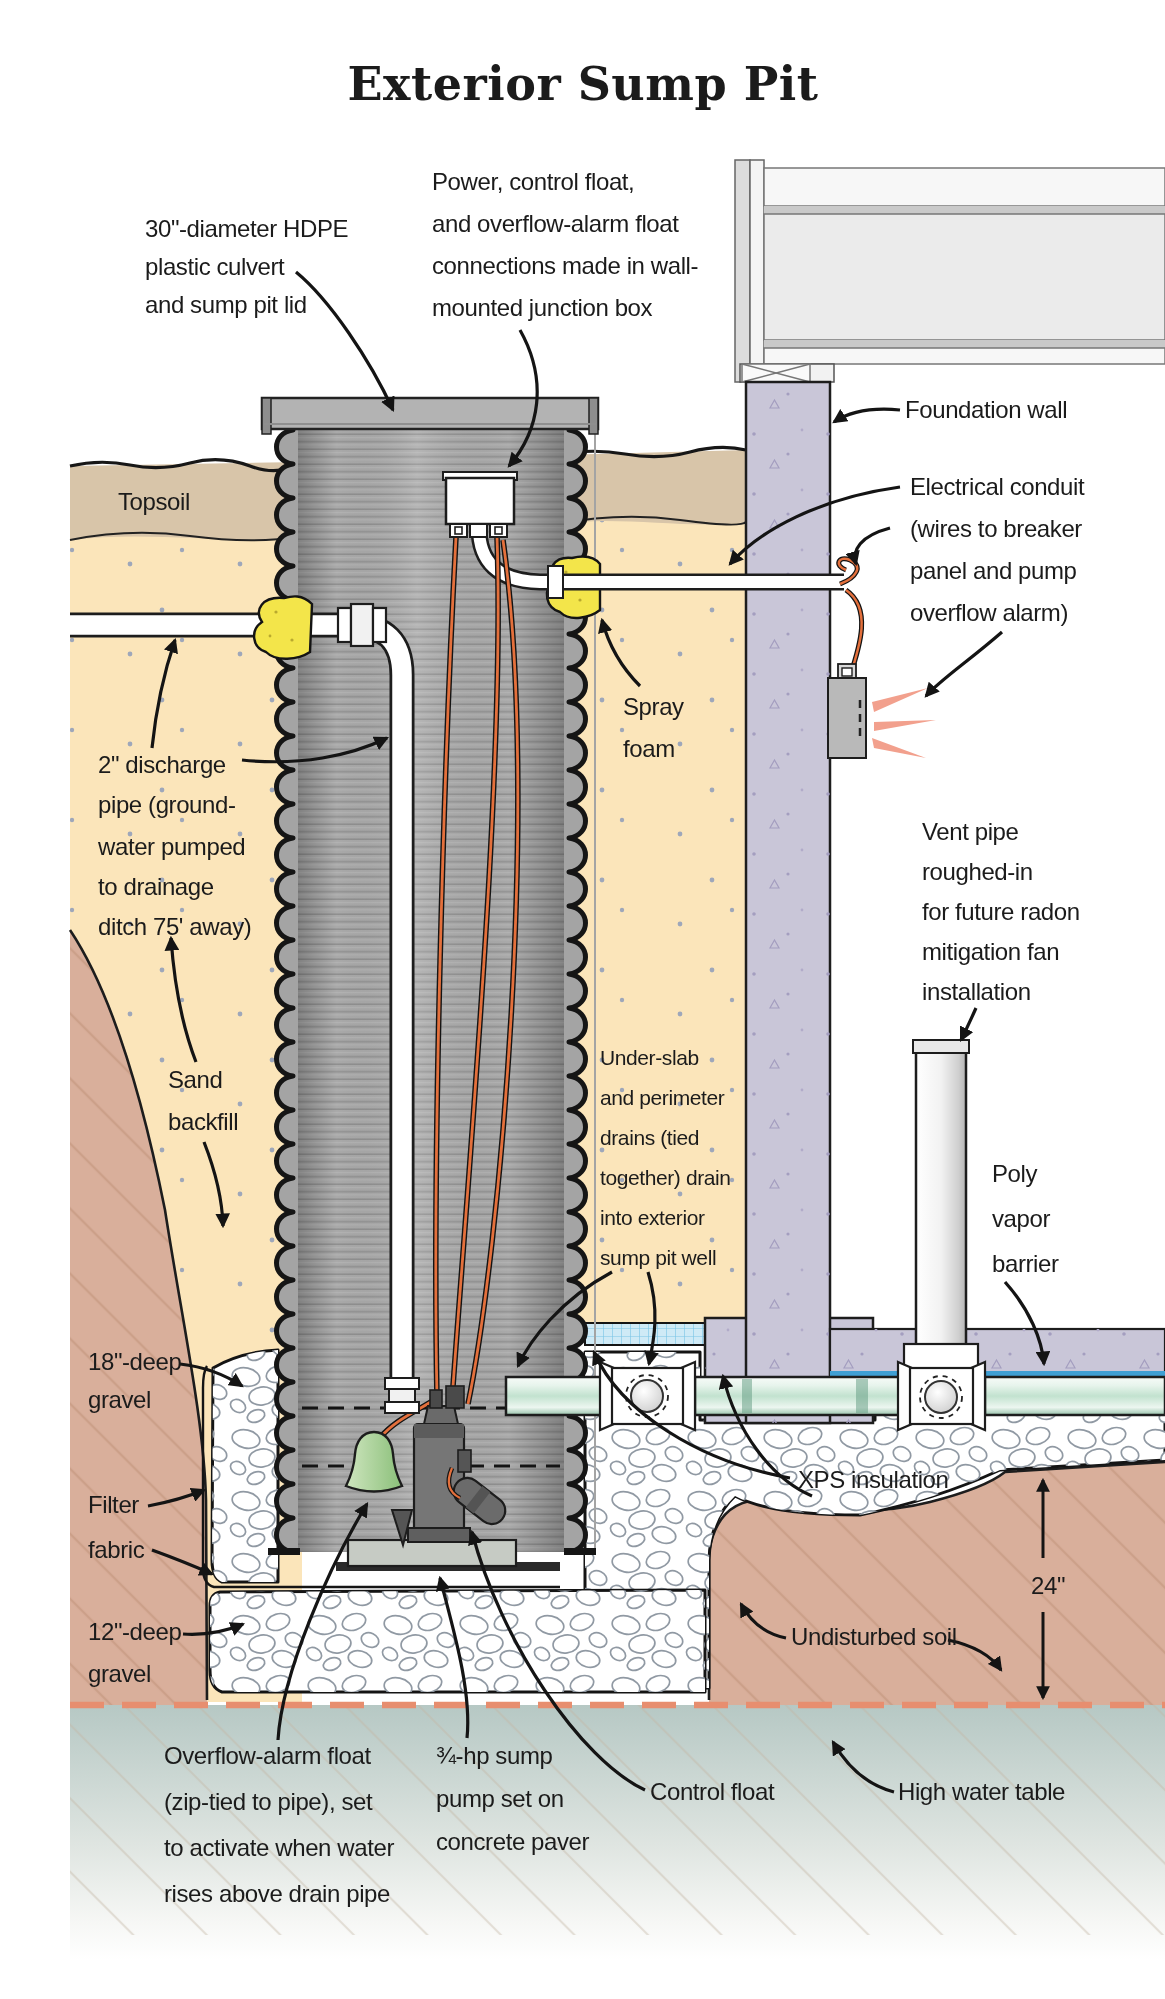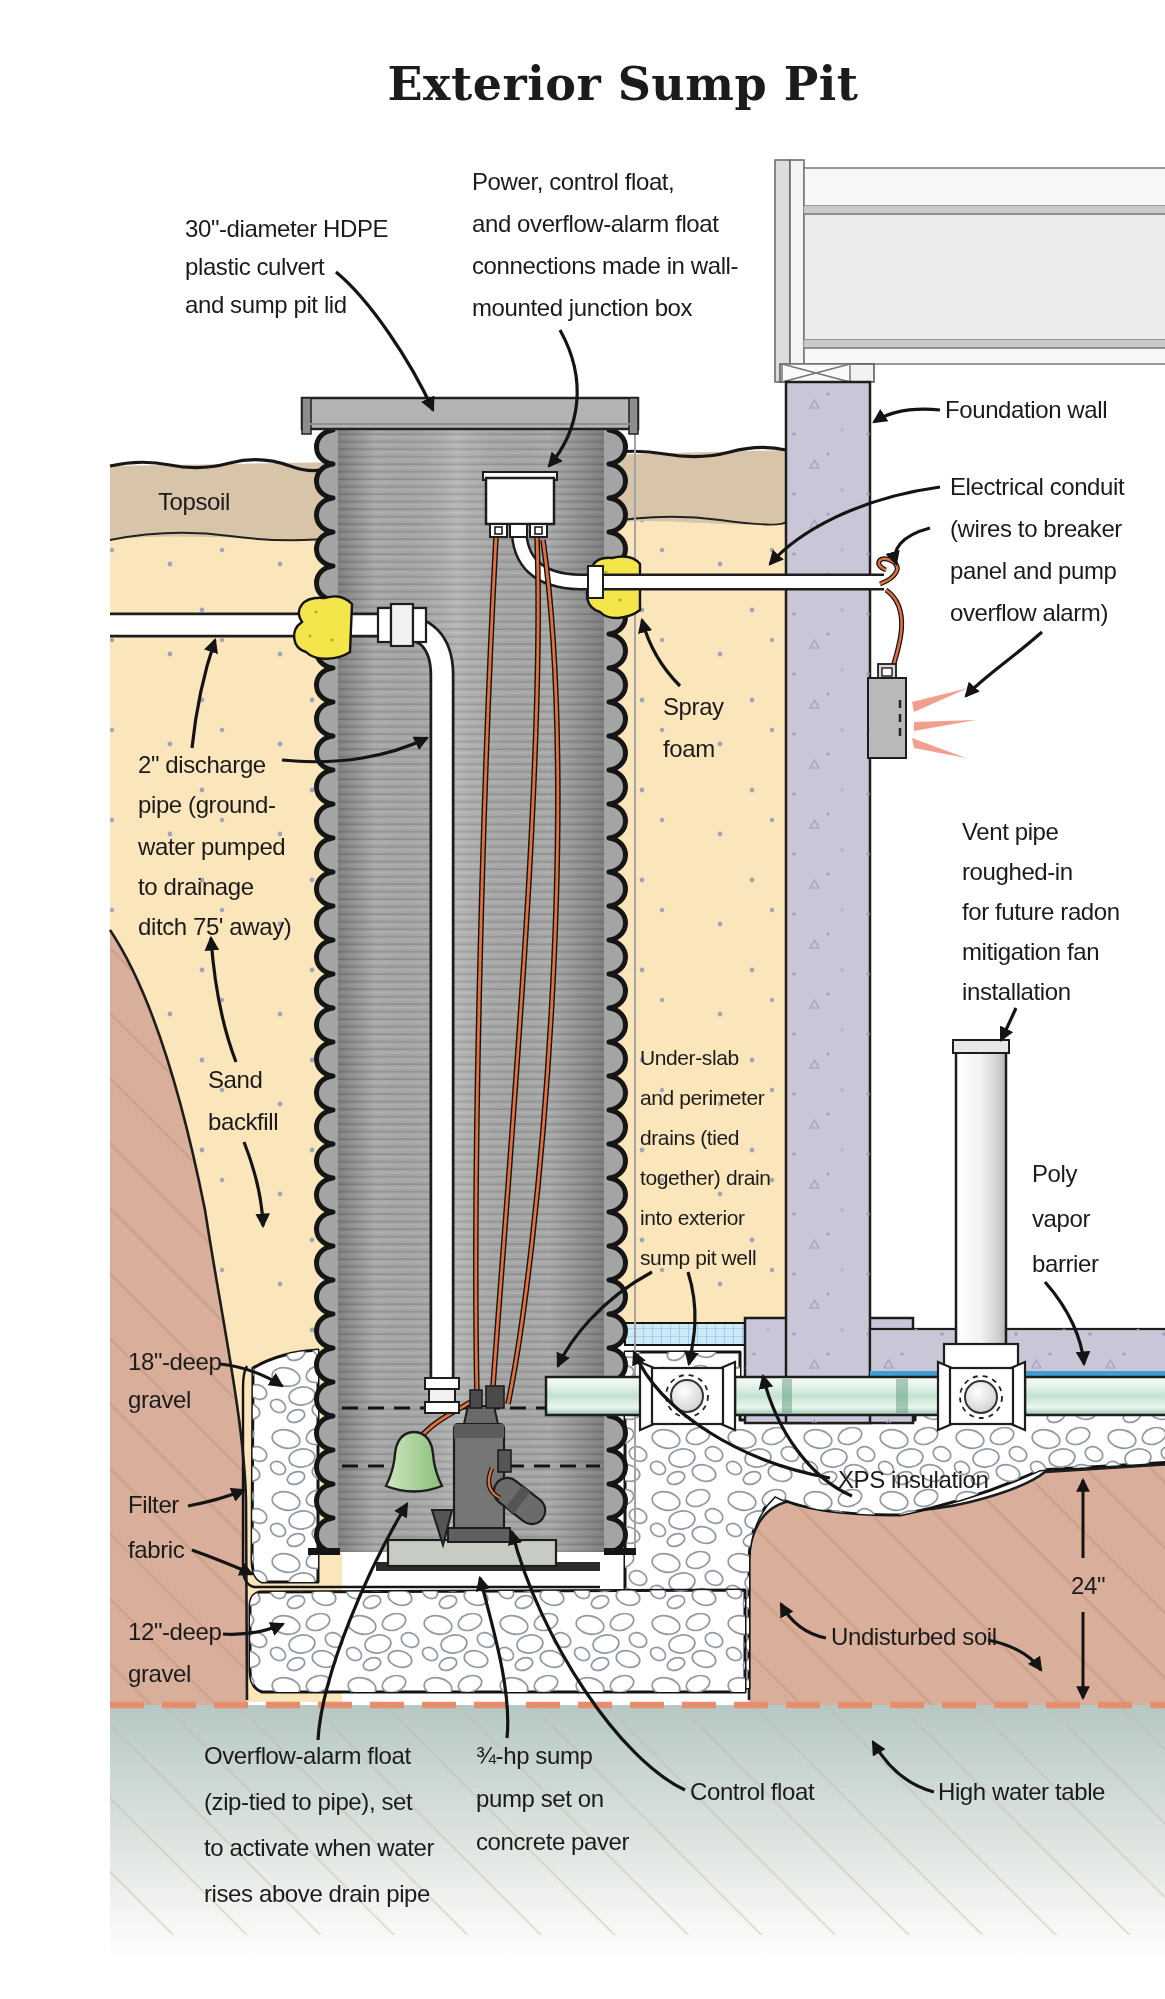--- a/index.html
+++ b/index.html
@@ -1,16 +1,16 @@
 <!DOCTYPE html>
 <html><head>
 <meta charset="utf-8">
 <style>
   html,body{margin:0;padding:0;background:#fff;}
-  .stage{width:1032px;height:1999px;position:relative;background:#fff;padding-left:40px;}
+  .stage{width:1032px;height:1999px;position:relative;background:#fff;}
   svg{display:block;}
   text, tspan{
     font-family:"Liberation Sans","DejaVu Sans",sans-serif;
     fill:#1b1b1b;
     letter-spacing:-0.4px;
   }
   .lbl{font-size:24px;}
   .lbl-sm{font-size:21px;}
   .title{
     font-family:"DejaVu Serif","Liberation Serif",serif;

